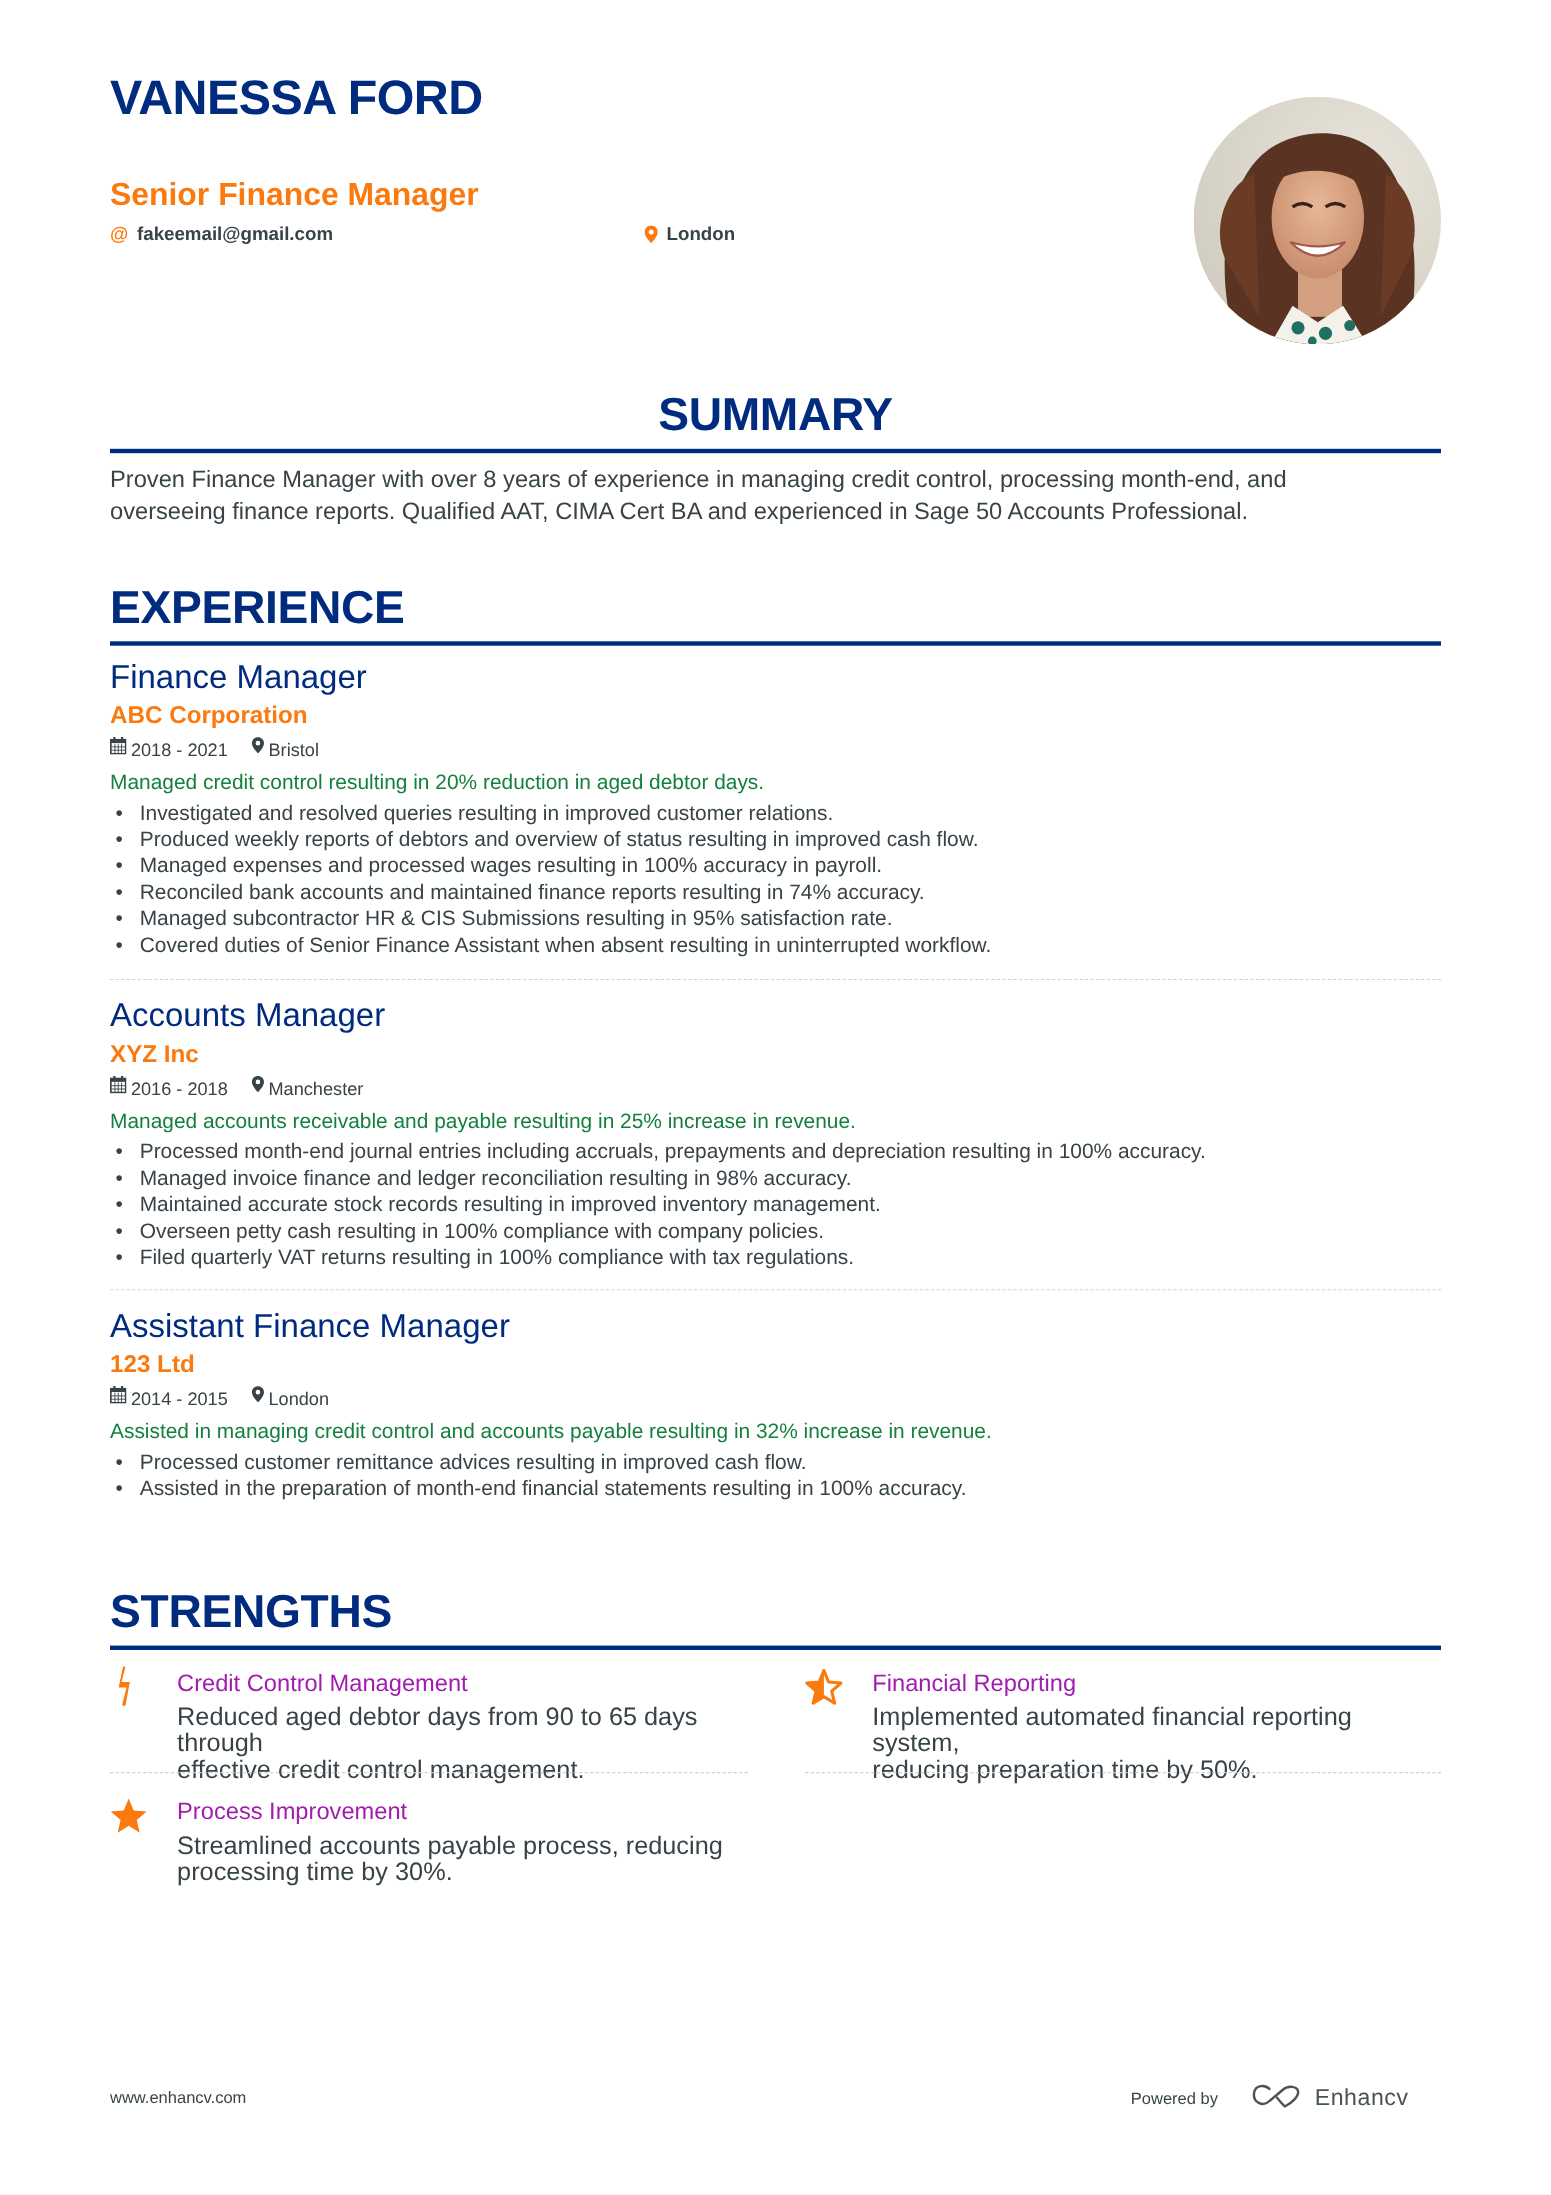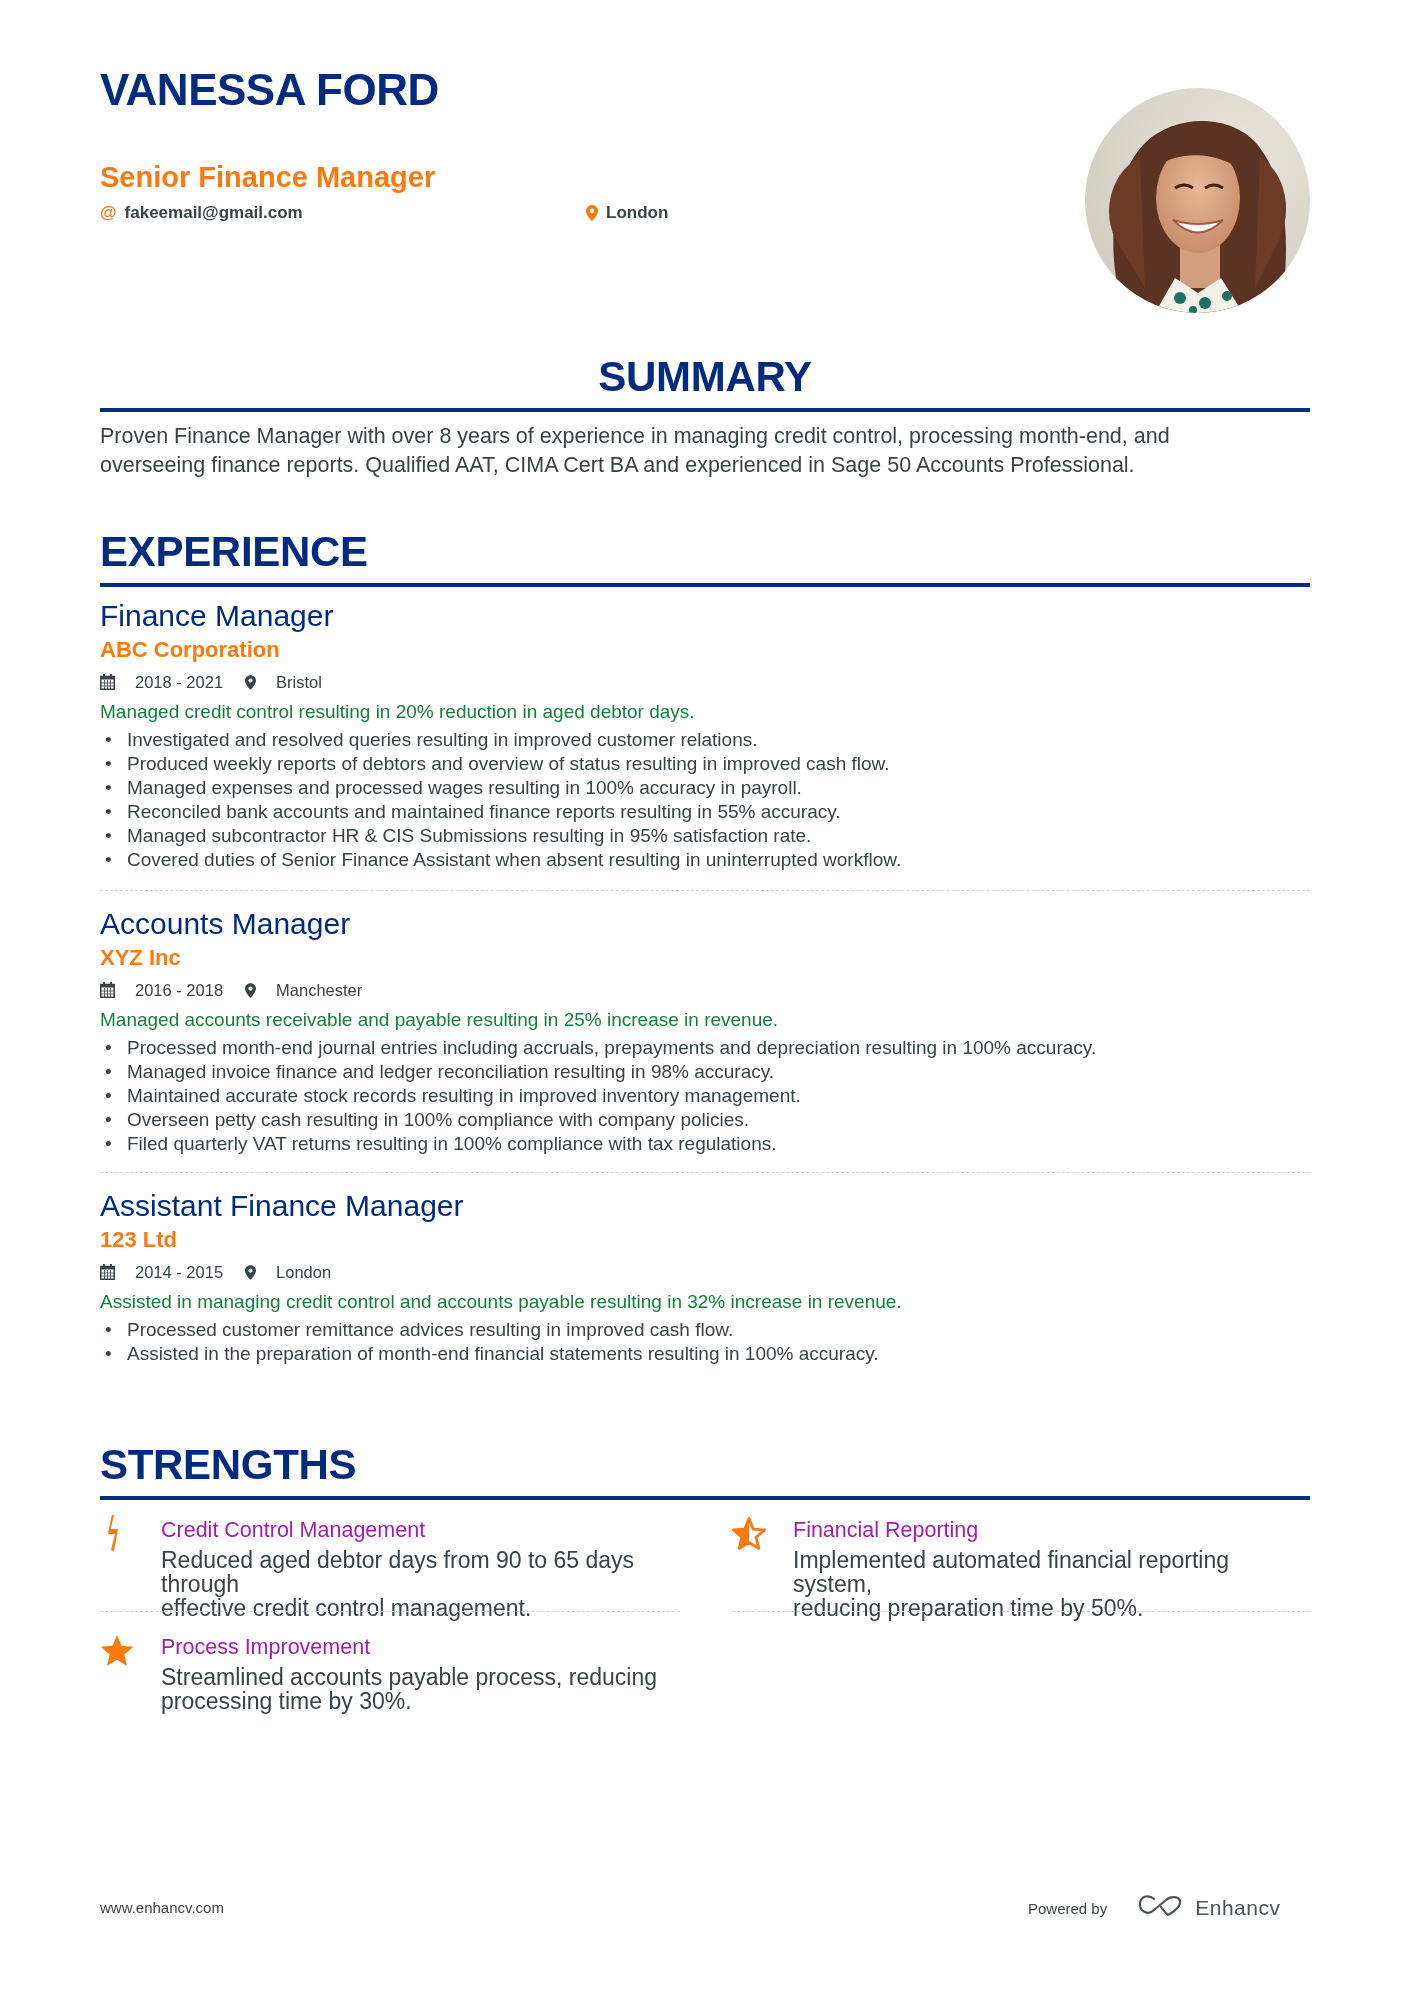--- a/index.html
+++ b/index.html
@@ -19,21 +19,21 @@
   .section-head { left: 100px; width: 1210px; }
   .section-head h2 { font-size: 42px; font-weight: 700; color: #002b7f; line-height: 1; letter-spacing: -0.3px; }
   .section-head .rule { height: 4px; background: #002b7f; margin-top: 10px; }
 
   .body-text { font-size: 21.5px; line-height: 29px; color: #384347; }
 
   .job { left: 100px; width: 1210px; }
   .job-title { font-size: 30px; color: #002b7f; line-height: 36px; white-space: nowrap; }
   .job-company { font-size: 22px; font-weight: 700; color: #fa7a10; line-height: 28px; margin-top: 2px; white-space: nowrap; }
   .job-meta { display: flex; align-items: center; font-size: 16.5px; color: #384347; line-height: 24px; margin-top: 6px; white-space: nowrap; }
-  .job-meta .meta-item { display: inline-flex; align-items: center; gap: 20px; margin-right: 22px; }
+  .job-meta .meta-item { display: inline-flex; gap: 4px; margin-right: 22px; }
   .job-desc { font-size: 19px; line-height: 24px; margin-top: 6px; color: #15803d; white-space: nowrap; }
   .job-bullets { list-style: none; margin-top: 4px; }
   .job-bullets li { font-size: 19px; line-height: 24px; color: #384347; position: relative; padding-left: 27px; white-space: nowrap; }
   .job-bullets li::before { content: "•"; position: absolute; left: 5px; top: 0; color: #384347; }
   .divider { height: 0; border-top: 1px dashed #cfd3d6; }
 
   .strength { width: 580px; }
   .strength .s-icon { position: absolute; left: 0; top: 0; width: 34px; height: 34px; display: flex; align-items: center; justify-content: center; }
   .strength .s-title { margin-left: 61px; font-size: 21.5px; font-weight: 400; color: #a21caf; line-height: 28px; white-space: nowrap; }
   .strength .s-desc { margin-left: 61px; font-size: 23px; line-height: 24px; color: #384347; margin-top: 4px; }
@@ -125,21 +125,21 @@
           <path d="M6 0C2.7 0 0 2.6 0 5.9 0 10.3 6 16 6 16s6-5.7 6-10.1C12 2.6 9.3 0 6 0zm0 8.2A2.3 2.3 0 1 1 6 3.6a2.3 2.3 0 0 1 0 4.6z" fill="#384347"></path>
         </svg>
       <span>Bristol</span>
     </span>
   </div>
   <div class="job-desc">Managed credit control resulting in 20% reduction in aged debtor days.</div>
   <ul class="job-bullets">
     <li>Investigated and resolved queries resulting in improved customer relations.</li>
     <li>Produced weekly reports of debtors and overview of status resulting in improved cash flow.</li>
     <li>Managed expenses and processed wages resulting in 100% accuracy in payroll.</li>
-    <li>Reconciled bank accounts and maintained finance reports resulting in 55% accuracy.</li>
+    <li>Reconciled bank accounts and maintained finance reports resulting in 74% accuracy.</li>
     <li>Managed subcontractor HR &amp; CIS Submissions resulting in 95% satisfaction rate.</li>
     <li>Covered duties of Senior Finance Assistant when absent resulting in uninterrupted workflow.</li>
   </ul>
 </div>
 <div class="abs divider" style="left:100px; top:890px; width:1210px;"></div>
 
 <div class="abs job" style="top:906px;">
   <div class="job-title">Accounts Manager</div>
   <div class="job-company">XYZ Inc</div>
   <div class="job-meta">

